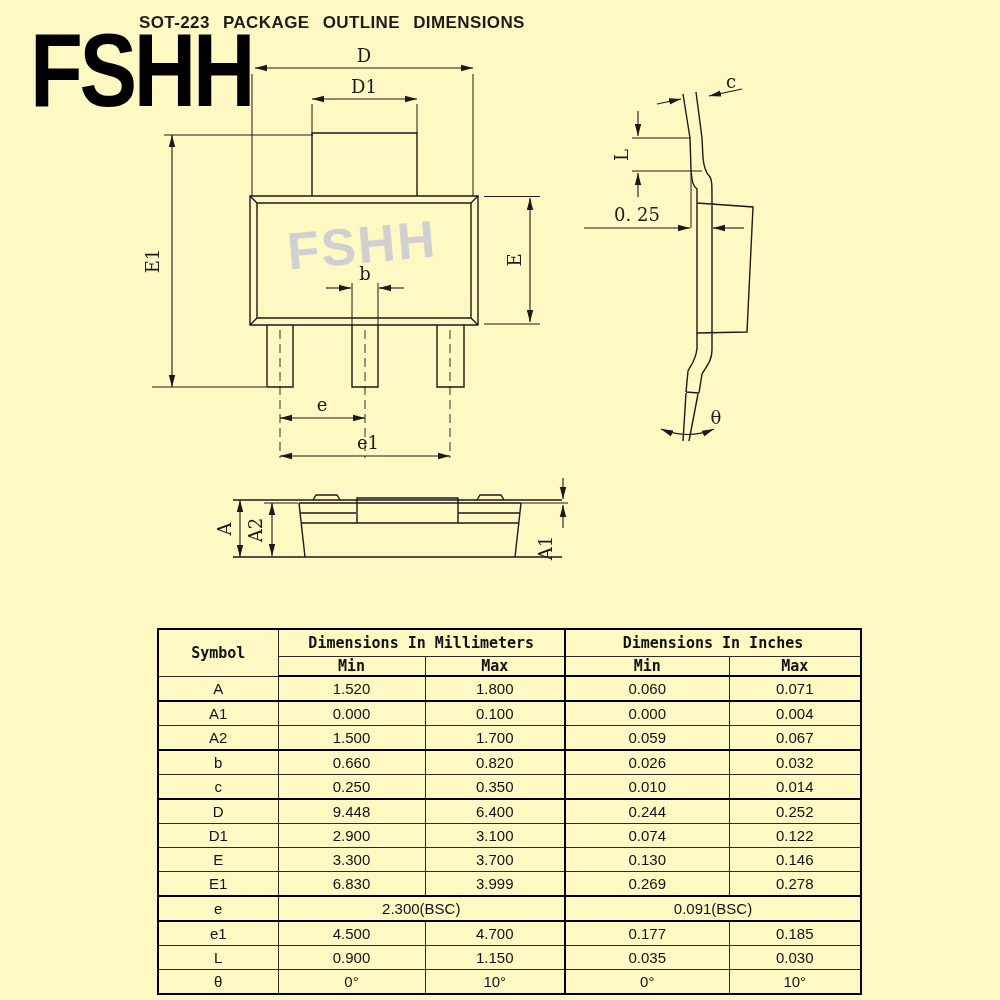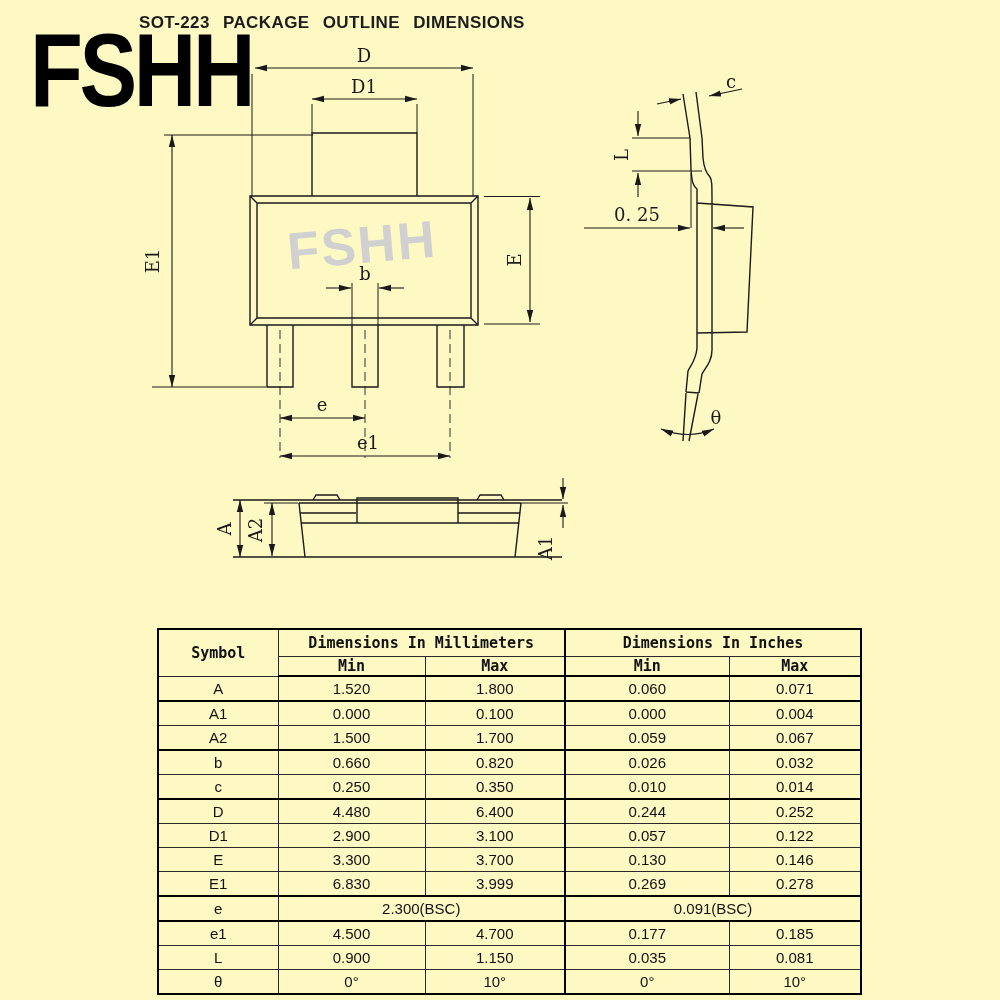--- a/index.html
+++ b/index.html
@@ -192,30 +192,30 @@
         </tr>
         <tr class="thick">
           <td class="sym">c</td>
           <td>0.250</td>
           <td>0.350</td>
           <td class="bl">0.010</td>
           <td>0.014</td>
         </tr>
         <tr>
           <td class="sym">D</td>
-          <td>4.480</td>
+          <td>9.448</td>
           <td>6.400</td>
           <td class="bl">0.244</td>
           <td>0.252</td>
         </tr>
         <tr>
           <td class="sym">D1</td>
           <td>2.900</td>
           <td>3.100</td>
-          <td class="bl">0.057</td>
+          <td class="bl">0.074</td>
           <td>0.122</td>
         </tr>
         <tr>
           <td class="sym">E</td>
           <td>3.300</td>
           <td>3.700</td>
           <td class="bl">0.130</td>
           <td>0.146</td>
         </tr>
         <tr class="thick">
@@ -235,21 +235,21 @@
           <td>4.500</td>
           <td>4.700</td>
           <td class="bl">0.177</td>
           <td>0.185</td>
         </tr>
         <tr>
           <td class="sym">L</td>
           <td>0.900</td>
           <td>1.150</td>
           <td class="bl">0.035</td>
-          <td>0.081</td>
+          <td>0.030</td>
         </tr>
         <tr>
           <td class="sym">θ</td>
           <td>0°</td>
           <td>10°</td>
           <td class="bl">0°</td>
           <td>10°</td>
         </tr>
       </tbody>
   </table>

